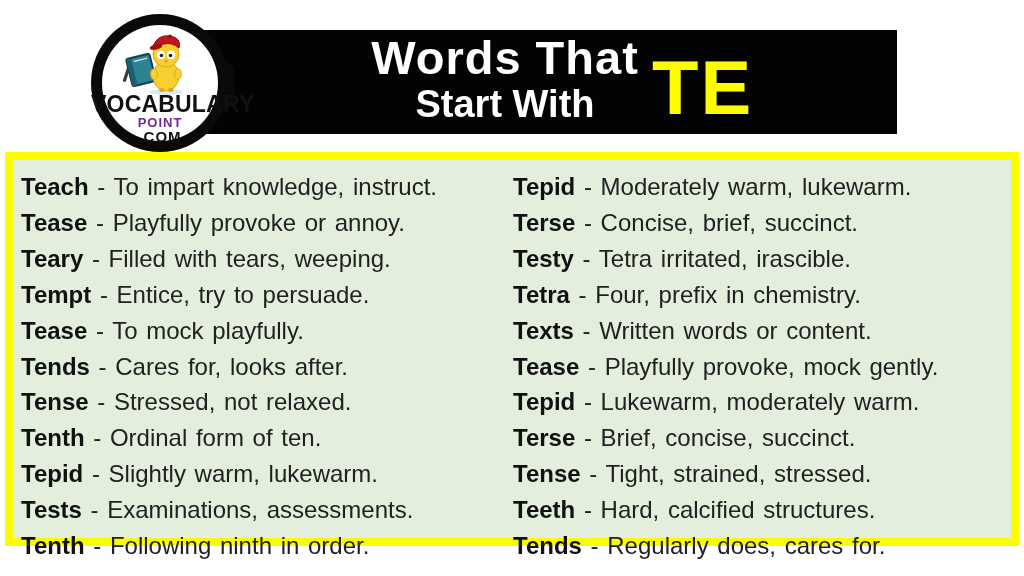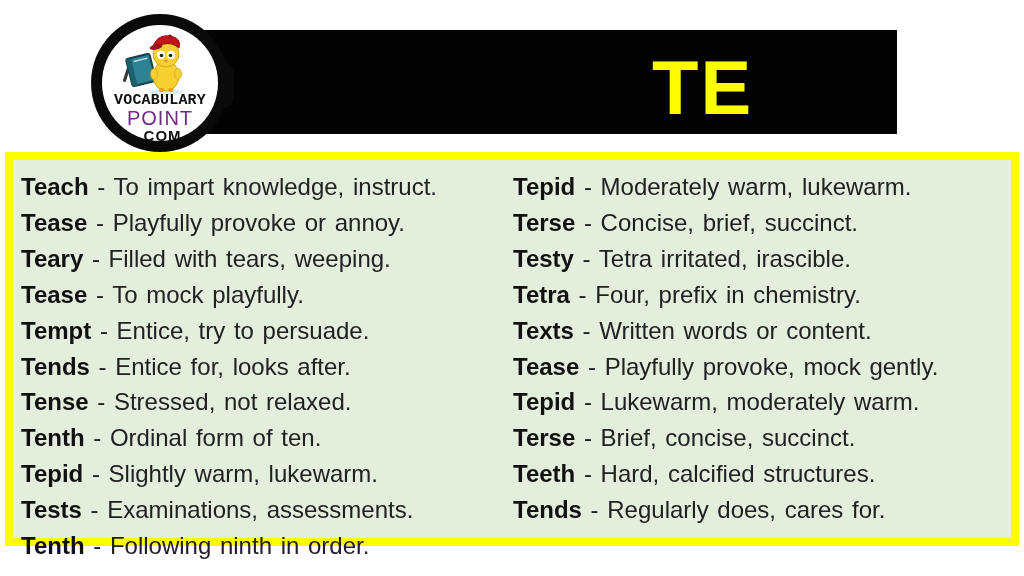--- a/index.html
+++ b/index.html
@@ -78,22 +78,22 @@
     left:19px; top:18px;
     width:100px; height:64px;
   }
   .logo-words {
     position:absolute;
     left:0; top:79px;
     width:138px;
     text-align:center;
     line-height:1.0;
   }
-  .logo-line1 { font-size:15px; font-weight:bold; color:#111111; letter-spacing:0.2px;font-family:Liberation Mono, monospace; }
-  .logo-line2 { font-size:20px; font-weight:normal; letter-spacing:1px; }
+  .logo-line1 { font-size:23px; font-weight:bold; color:#111111; letter-spacing:0.2px; }
+  .logo-line2 { font-size:13px; font-weight:bold; letter-spacing:1px; }
   .logo-line3 { font-size:15px; font-weight:bold; color:#111111; letter-spacing:1px; }
 
   
   .content-box {
     position:absolute;
     left:5px; top:152px;
     width:1014px; height:394px;
   }
   .content-inner {
     width:100%; height:100%;
@@ -111,20 +111,24 @@
     line-height:35.9px;
     color:#212121;
     word-spacing:2px;
   }
   .row .word { font-weight:bold; color:#111111; }
 </style>
 </head>
 <body>
 
 <div class="banner" style="background: rgb(3, 3, 3);">
+  <div class="banner-text">
+    <div class="banner-line1">Words That</div>
+    <div class="banner-line2">Start With</div>
+  </div>
   <div class="banner-te" style="color: rgb(253, 253, 0);">TE</div>
 </div>
 
 <div class="logo">
   <div class="logo-ring"></div>
   <div class="logo-notch"></div>
   <div class="logo-inner"></div>
   <svg class="logo-art" viewBox="0 0 100 64">
 
     <ellipse cx="56" cy="60" rx="17" ry="3" fill="#d9edee"></ellipse>
@@ -171,25 +175,25 @@
 
 <div class="content-box" id="content-box" style="border: 8px solid rgb(252, 252, 0); background: rgb(227, 238, 221);">
   <div class="content-inner">
     <div class="col col-left">
   <div class="row"><span class="word">Teach</span><span> <span>-</span> </span><span class="def">To impart knowledge, instruct.</span></div>
 
   <div class="row"><span class="word">Tease</span><span> <span>-</span> </span><span class="def">Playfully provoke or annoy.</span></div>
 
   <div class="row"><span class="word">Teary</span><span> <span>-</span> </span><span class="def">Filled with tears, weeping.</span></div>
 
+  <div class="row"><span class="word">Tempt</span><span> <span>-</span> </span><span class="def">Entice, try to persuade.</span></div>
+
   <div class="row"><span class="word">Tease</span><span> <span>-</span> </span><span class="def">To mock playfully.</span></div>
 
-  <div class="row"><span class="word">Tempt</span><span> <span>-</span> </span><span class="def">Entice, try to persuade.</span></div>
-
-  <div class="row"><span class="word">Tends</span><span> <span>-</span> </span><span class="def">Entice for, looks after.</span></div>
+  <div class="row"><span class="word">Tends</span><span> <span>-</span> </span><span class="def">Cares for, looks after.</span></div>
 
   <div class="row"><span class="word">Tense</span><span> <span>-</span> </span><span class="def">Stressed, not relaxed.</span></div>
 
   <div class="row"><span class="word">Tenth</span><span> <span>-</span> </span><span class="def">Ordinal form of ten.</span></div>
 
   <div class="row"><span class="word">Tepid</span><span> <span>-</span> </span><span class="def">Slightly warm, lukewarm.</span></div>
 
   <div class="row"><span class="word">Tests</span><span> <span>-</span> </span><span class="def">Examinations, assessments.</span></div>
 
   <div class="row"><span class="word">Tenth</span><span> <span>-</span> </span><span class="def">Following ninth in order.</span></div>
@@ -204,19 +208,20 @@
   <div class="row"><span class="word">Tetra</span><span> <span>-</span> </span><span class="def">Four, prefix in chemistry.</span></div>
 
   <div class="row"><span class="word">Texts</span><span> <span>-</span> </span><span class="def">Written words or content.</span></div>
 
   <div class="row"><span class="word">Tease</span><span> <span>-</span> </span><span class="def">Playfully provoke, mock gently.</span></div>
 
   <div class="row"><span class="word">Tepid</span><span> <span>-</span> </span><span class="def">Lukewarm, moderately warm.</span></div>
 
   <div class="row"><span class="word">Terse</span><span> <span>-</span> </span><span class="def">Brief, concise, succinct.</span></div>
 
+  <div class="row"><span class="word">Tense</span><span> <span>-</span> </span><span class="def">Tight, strained, stressed.</span></div>
 
   <div class="row"><span class="word">Teeth</span><span> <span>-</span> </span><span class="def">Hard, calcified structures.</span></div>
 
   <div class="row"><span class="word">Tends</span><span> <span>-</span> </span><span class="def">Regularly does, cares for.</span></div>
 </div>
   </div>
 </div>
 
 </body></html>

